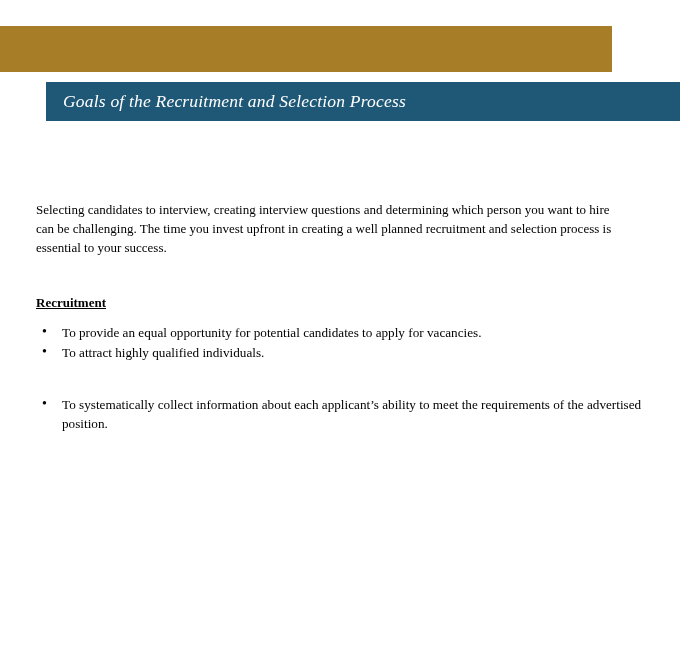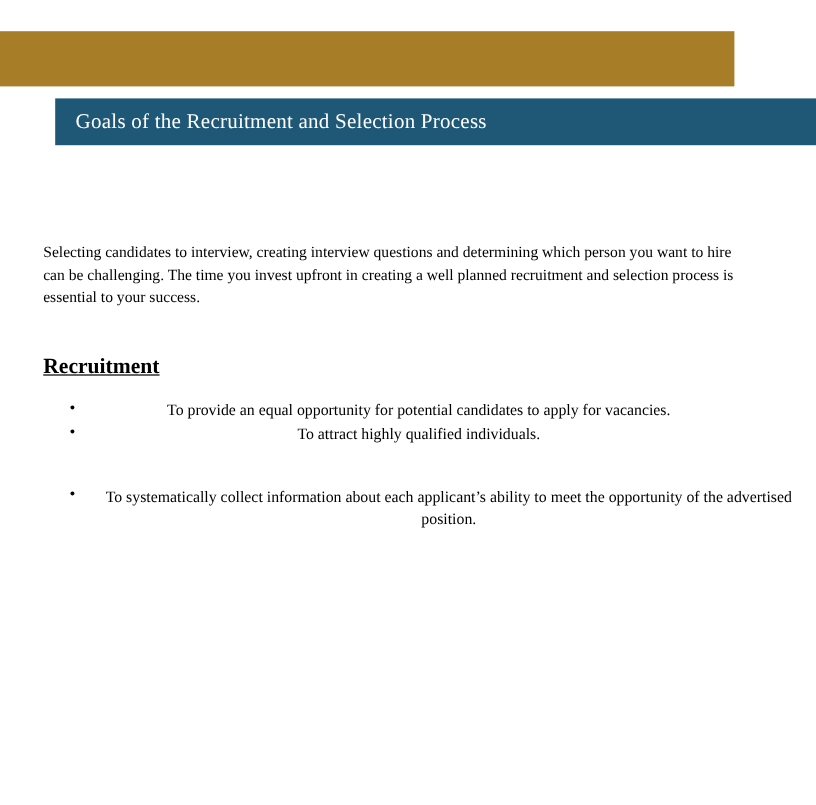--- a/index.html
+++ b/index.html
@@ -41,20 +41,21 @@
     left: 46px;
     top: 82px;
     width: 634px;
     height: 39px;
     background: #1f5876;
     display: flex;
     align-items: center;
   }
   .title-text {
     font-family: "Liberation Serif", serif;
+    font-style: italic;
     font-size: 17.5px;
     color: #ffffff;
     padding-left: 17px;
     letter-spacing: 0.2px;
     white-space: nowrap;
   }
 
   
   .content {
     position: absolute;
@@ -72,31 +73,30 @@
   }
 
   .section {
     margin-top: 38px;
   }
   .section.second {
     margin-top: 32px;
   }
 
   .section-heading {
-    font-size: 18px;
+    font-size: 13px;
     font-weight: bold;
     text-decoration: underline;
     margin: 0 0 12px 0;
   }
 
   ul.bullets {
     list-style: none;
-    margin: 16px;
+    margin: 0;
     padding: 0;
-    text-align: center;
   }
   ul.bullets li {
     font-size: 13.2px;
     line-height: 1.45;
     position: relative;
     padding-left: 26px;
     margin-bottom: 1px;
   }
   ul.bullets li::before {
     content: "\2022";
@@ -127,18 +127,18 @@
     <div class="section">
       <div class="section-heading">Recruitment</div>
       <ul class="bullets">
         <li>To provide an equal opportunity for potential candidates to apply for vacancies.</li>
         <li>To attract highly qualified individuals.</li>
       </ul>
     </div>
 
     <div class="section second">
       <ul class="bullets">
-        <li class="wide">To systematically collect information about each applicant’s ability to meet the opportunity of the advertised position.</li>
+        <li class="wide">To systematically collect information about each applicant’s ability to meet the requirements of the advertised position.</li>
       </ul>
     </div>
 
   </div>
 </div>
 
 </body></html>

